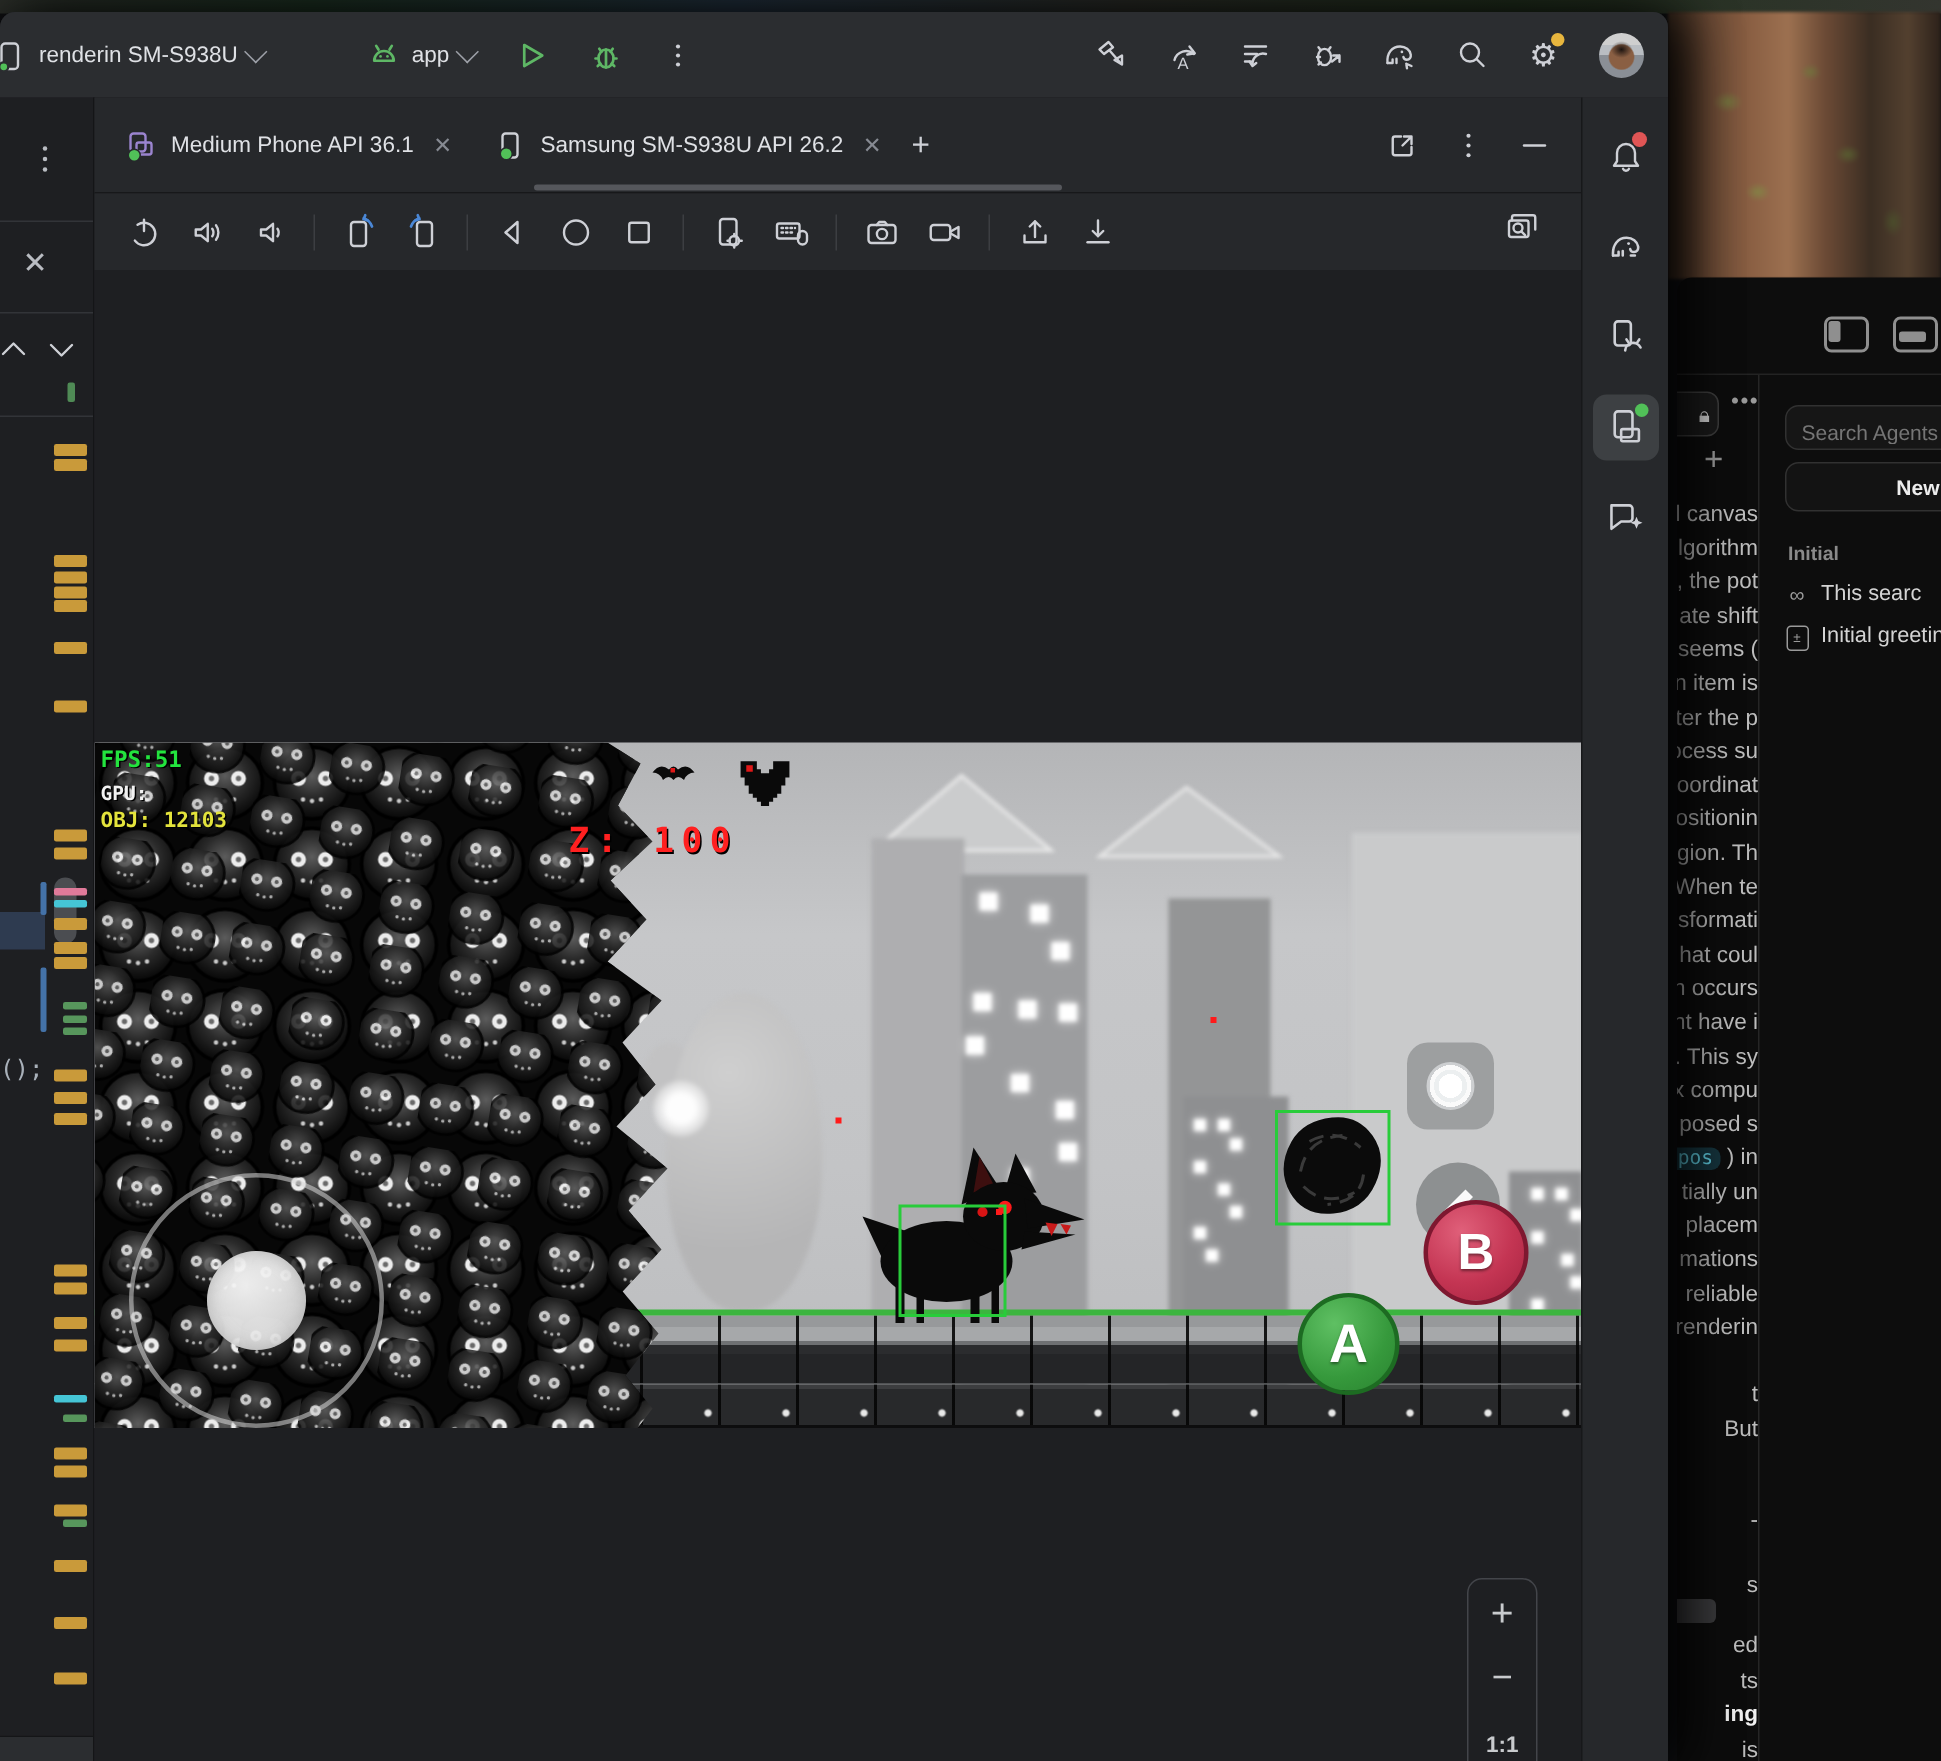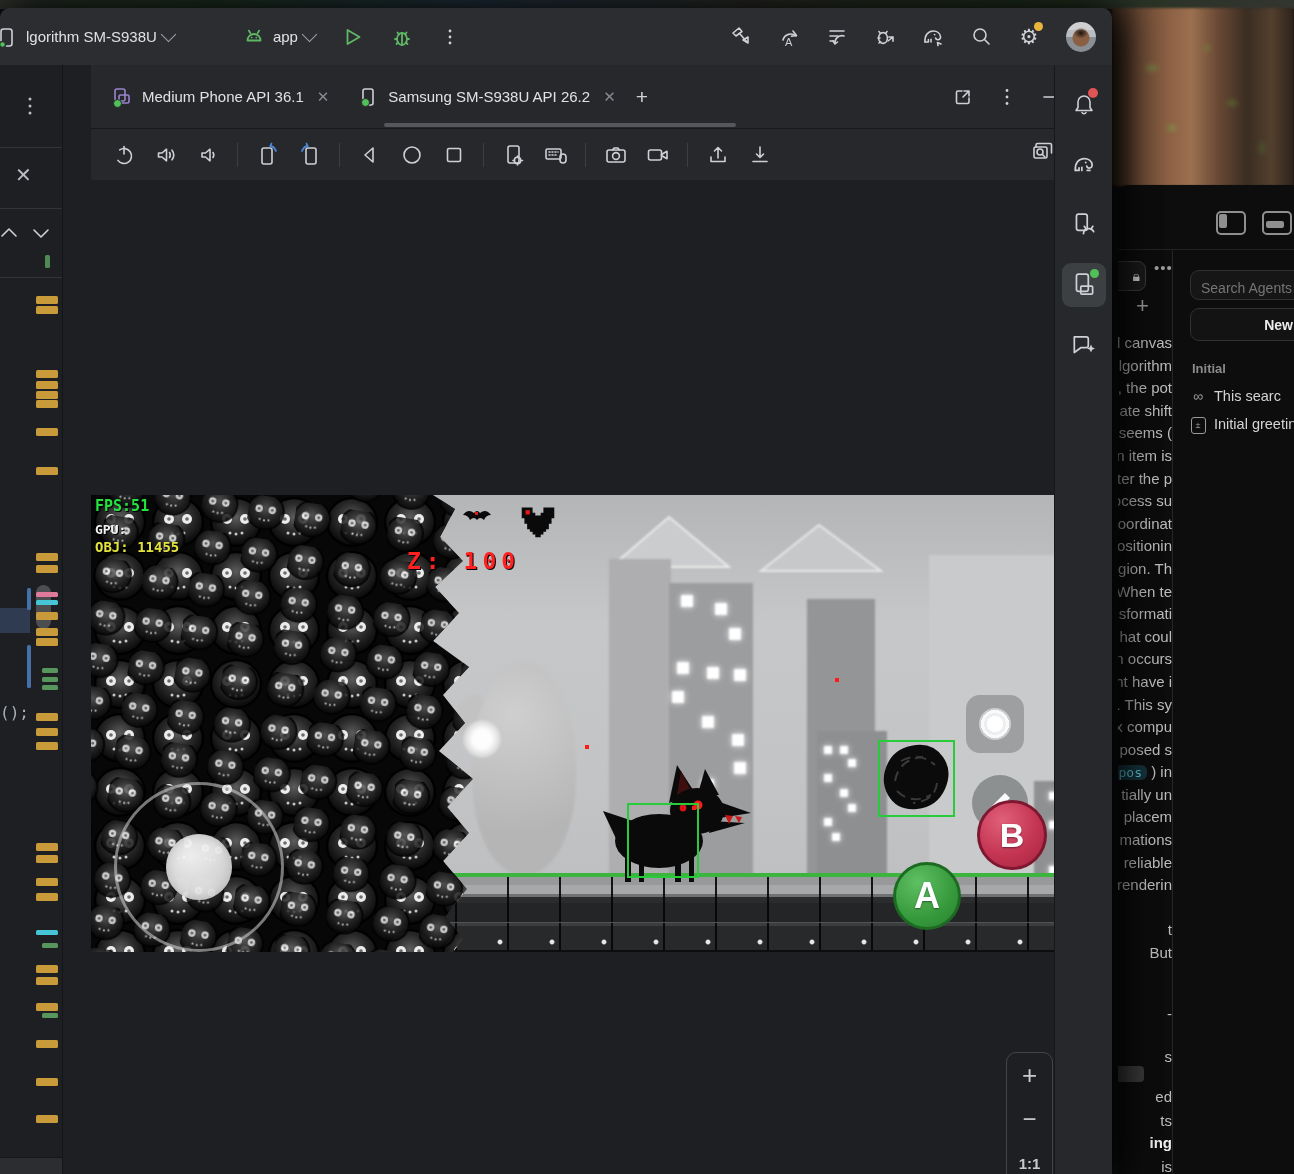--- a/index.html
+++ b/index.html
@@ -68,21 +68,21 @@
       linear-gradient(180deg,#cfcfcf 0 8px,#b9bdc2 8px 15px,#8a8f96 15px);}
   
   #left-strip{position:absolute;left:0;top:57px;width:62px;height:1109px;background:#1e1f22;border-right:1px solid #141517;}
   .hdiv{position:absolute;left:0;width:62px;height:1px;background:#323438;}
   .mark{position:absolute;border-radius:1.5px;}
   #code-frag{position:absolute;left:0px;top:638px;color:#a9b1ba;font-family:"DejaVu Sans Mono",monospace;font-size:16px;}
   #strip-selection{position:absolute;left:0;top:543px;width:30px;height:25px;background:#2e3b50;}
   #scroll-thumb{position:absolute;left:36px;top:520px;width:15px;height:44px;border-radius:8px;background:rgba(130,133,140,.45);}
   #strip-status{position:absolute;left:0;bottom:0;width:62px;height:16px;background:#2b2d30;border-top:1px solid #141517;}
   
-  #center-panel{position:absolute;left:63px;top:57px;width:991px;height:1109px;background:#1e1f22;margin-left:28px;}
+  #center-panel{position:absolute;left:63px;top:57px;width:991px;height:1109px;background:#1e1f22;}
   #tab-row{position:absolute;left:0;top:0;width:991px;height:63px;background:#26282b;border-bottom:1px solid #17181a;
     display:flex;align-items:center;}
   .rd-tab{display:flex;align-items:center;gap:9px;padding:0 10px;height:100%;font-size:15px;color:#dfe1e5;}
   .tab-close{color:#868a92;font-size:15px;margin-left:4px;}
   .tab-plus{color:#ced0d6;font-size:21px;font-weight:300;margin-left:10px;}
   .green-dot{position:absolute;width:7px;height:7px;border-radius:50%;background:#51c058;border:1.5px solid #26282b;}
   #tabs-scrollbar{position:absolute;left:293px;top:58px;width:352px;height:4px;border-radius:2px;background:#55575c;}
   #tabrow-right{margin-left:auto;display:flex;align-items:center;gap:10px;padding-right:14px;}
   
   #emu-toolbar{position:absolute;left:0;top:64px;width:991px;height:51px;background:#26282b;
@@ -223,21 +223,21 @@
 </div>
 
 <div class="abs" id="ide-window">
 
   <div id="main-toolbar">
     <div style="display:flex;align-items:center;margin-left:-6px;">
       <svg width="24" height="24" viewBox="0 0 24 24">
         <rect x="7" y="4" width="11" height="17" rx="2.5" class="icon-stroke"></rect>
         <circle cx="8.5" cy="19.5" r="3" fill="#51c058" stroke="#2b2d30" stroke-width="1.5"></circle>
       </svg>
-      <span class="tb-label" style="margin-left:8px;">lgorithm SM-S938U</span>
+      <span class="tb-label" style="margin-left:8px;">renderin SM-S938U</span>
       <span class="chev"></span>
     </div>
 
     <div style="display:flex;align-items:center;margin-left:68px;gap:2px;">
       <div style="display:flex;align-items:center;">
         <svg width="24" height="24" viewBox="0 0 24 24">
           <path d="M5.5 15.5a6.5 6.5 0 0113 0z" class="icon-green"></path>
           <line x1="8.3" y1="8" x2="6.8" y2="5.6" class="icon-green"></line>
           <line x1="15.7" y1="8" x2="17.2" y2="5.6" class="icon-green"></line>
           <circle cx="9.7" cy="12.6" r="0.9" fill="#5eb765" stroke="none"></circle>
@@ -609,21 +609,21 @@
             <pattern id="sp2" width="47" height="43" patternUnits="userSpaceOnUse" patternTransform="translate(14,19) rotate(9)">
               <use href="#sk" x="23" y="21" transform="scale(0.74)"></use>
             </pattern>
           </defs>
           <path id="mass" d="M0,0 H342 L364,14 349,42 372,66 344,92 368,118 342,146 378,172 352,200 374,228 348,256 382,284 356,312 378,338 352,366 376,394 354,422 372,444 362,457 H0 Z" fill="url(#sp)"></path>
           <path d="M0,0 H342 L364,14 349,42 372,66 344,92 368,118 342,146 378,172 352,200 374,228 348,256 382,284 356,312 378,338 352,366 376,394 354,422 372,444 362,457 H0 Z" fill="url(#sp2)" opacity="0.85"></path>
         </svg>
 
         <div class="hud" style="left:4px;top:2px;font-size:15px;color:#23e43e;">FPS:51</div>
         <div class="hud" style="left:4px;top:27px;font-size:13px;color:#f2f2f2;">GPU:</div>
-        <div class="hud" style="left:4px;top:44px;font-size:14px;color:#e3e33c;">OBJ: 11455</div>
+        <div class="hud" style="left:4px;top:44px;font-size:14px;color:#e3e33c;">OBJ: 12103</div>
         <div class="hud" style="left:316px;top:53px;font-size:23px;color:#ff2020;letter-spacing:5px;">Z: 100</div>
 
         <svg class="abs" style="left:370px;top:12px;" width="32" height="18" viewBox="0 0 32 18">
           <path d="M2 8 Q7 1 13 6 Q16 2 19 6 Q25 1 30 8 Q25 8 23 13 Q19 9 16 13 Q13 9 9 13 Q7 8 2 8 Z" fill="#0a0a0a"></path>
           <rect x="14" y="5" width="3" height="3" fill="#e01818"></rect>
         </svg>
         <svg class="abs" style="left:428px;top:6px;" width="38" height="40" viewBox="0 0 14 12">
           <path d="M1 1h4v2h1v1h2V3h1V1h4v4h-1v2h-1v2h-1v1h-1v1H8v1H6v-1H5v-1H4V9H3V7H2V5H1z" fill="#0a0a0a"></path>
           <rect x="2.4" y="2" width="1.6" height="1.6" fill="#e01818"></rect>
         </svg>

